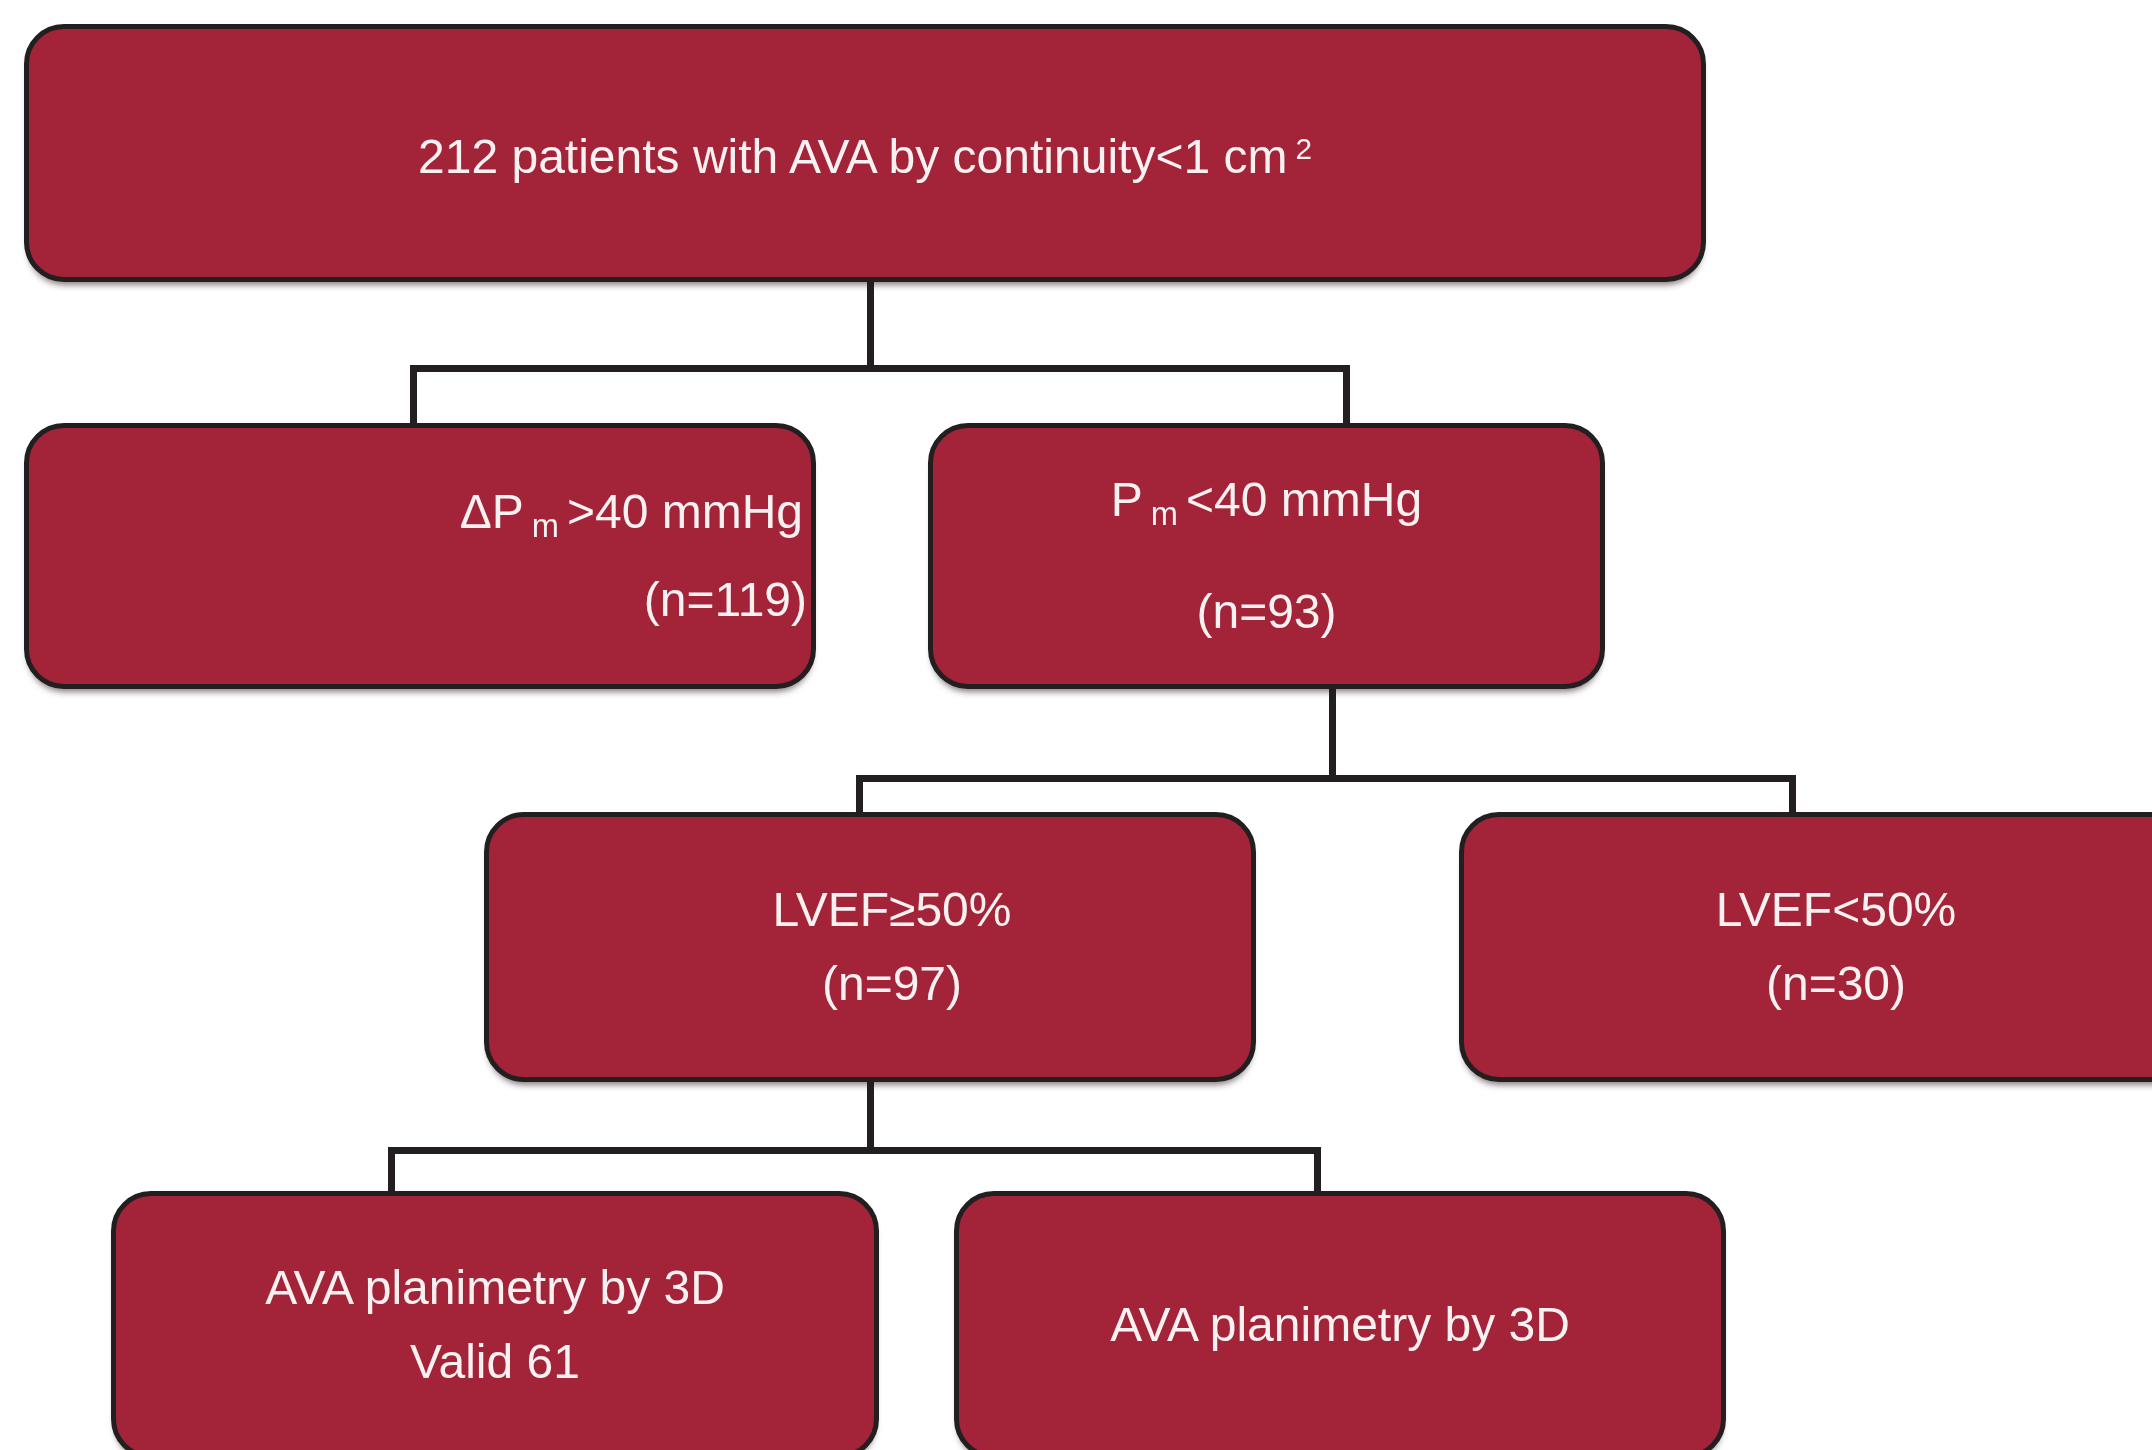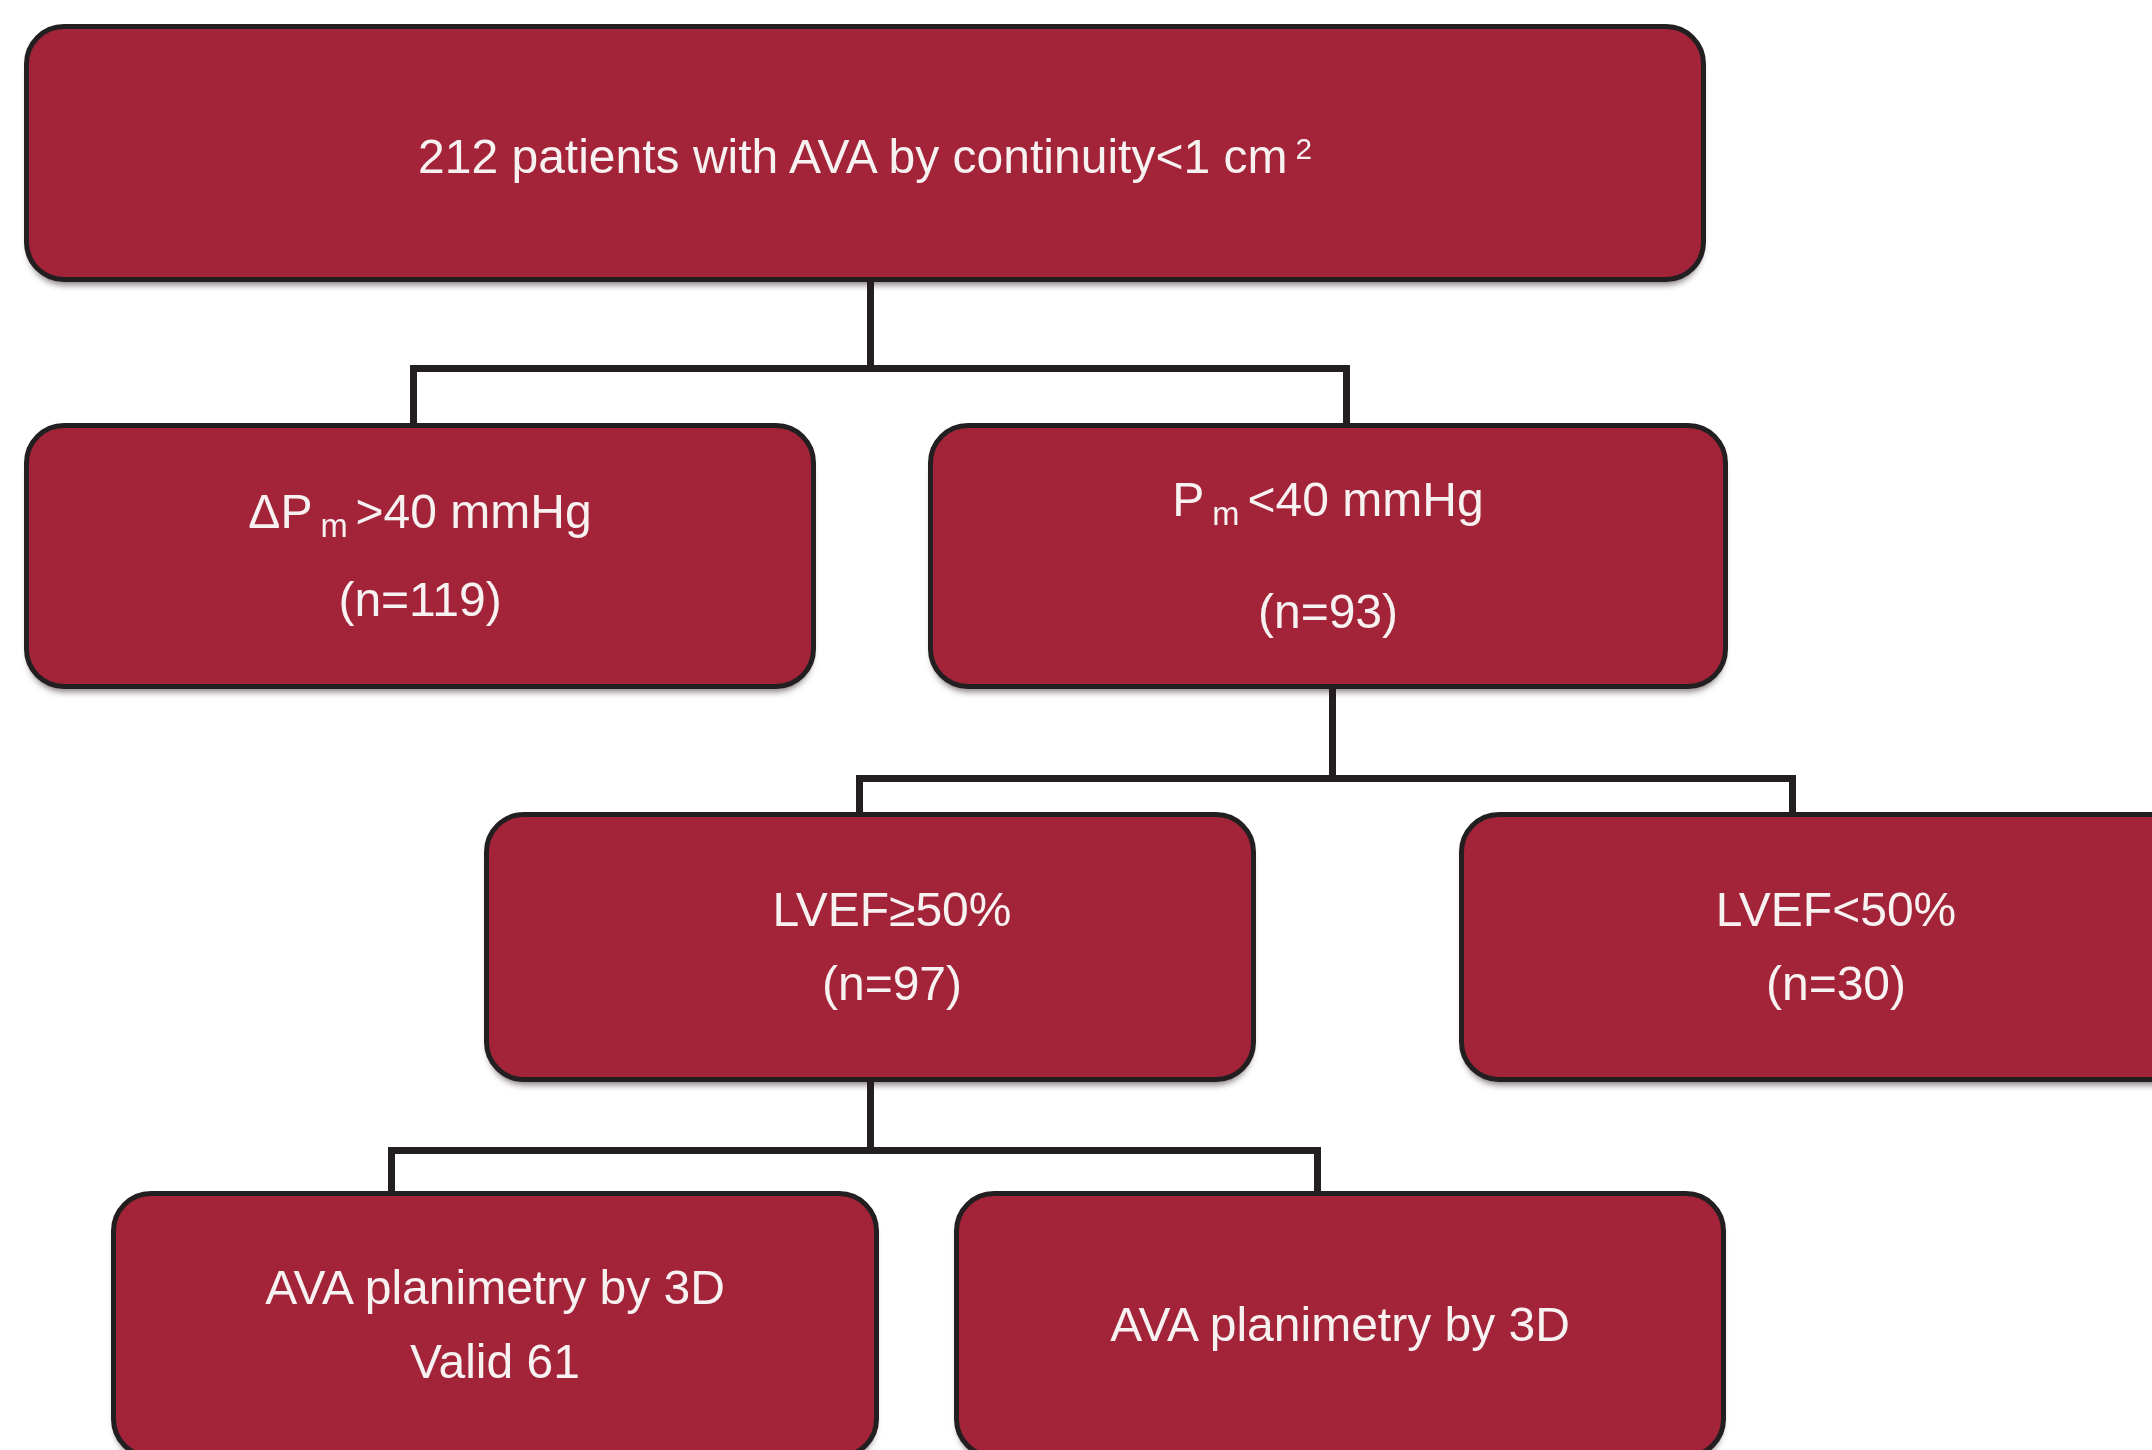--- a/index.html
+++ b/index.html
@@ -49,26 +49,26 @@
 
   <div class="seg" style="left:851px; top:1064px; width:7px; height:72px;"></div>
   <div class="seg" style="left:372px; top:1131px; width:933px; height:7px;"></div>
   <div class="seg" style="left:372px; top:1131px; width:7px; height:46px;"></div>
   <div class="seg" style="left:1298px; top:1131px; width:7px; height:46px;"></div>
 
   <div class="node" style="left:8px; top:8px; width:1682px; height:258px;">
     <div class="line"><span>212 patients with AVA by continuity&lt;1 cm</span><span class="sup">2</span></div>
   </div>
 
-  <div class="node" style="left:8px; top:407px; width:792px; height:266px;">
+  <div class="node" style="left:8px; top:407px; width:792px; height:266px;align-items:flex-end;">
     <div class="line"><span>ΔP</span><span class="sub">m</span><span>&gt;40 mmHg</span></div>
     <div class="line">(n=119)</div>
   </div>
 
-  <div class="node" style="left:912px; top:407px; width:800px; height:266px;gap:24px;">
+  <div class="node" style="left:912px; top:407px; width:677px; height:266px;gap:24px;">
     <div class="line"><span>P</span><span class="sub">m</span><span>&lt;40 mmHg</span></div>
     <div class="line">(n=93)</div>
   </div>
 
   <div class="node" style="left:468px; top:796px; width:772px; height:270px;padding-left:44px;">
     <div class="line">LVEF≥50%</div>
     <div class="line">(n=97)</div>
   </div>
 
   <div class="node" style="left:1443px; top:796px; width:754px; height:270px;">

